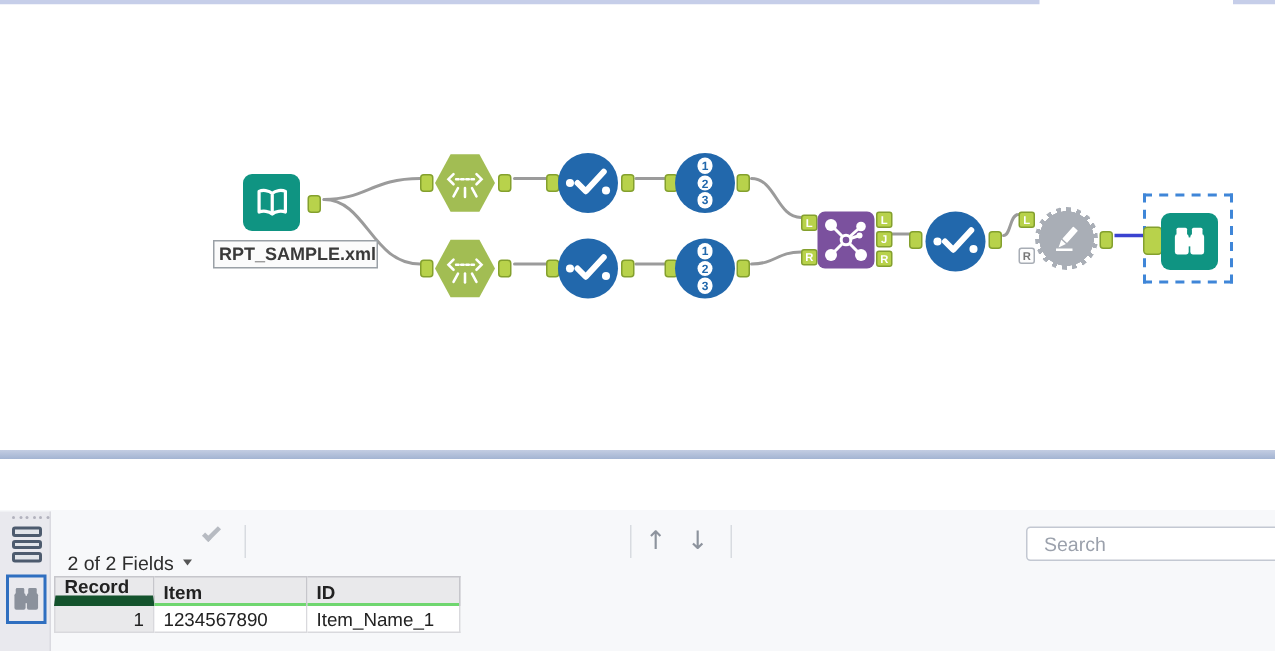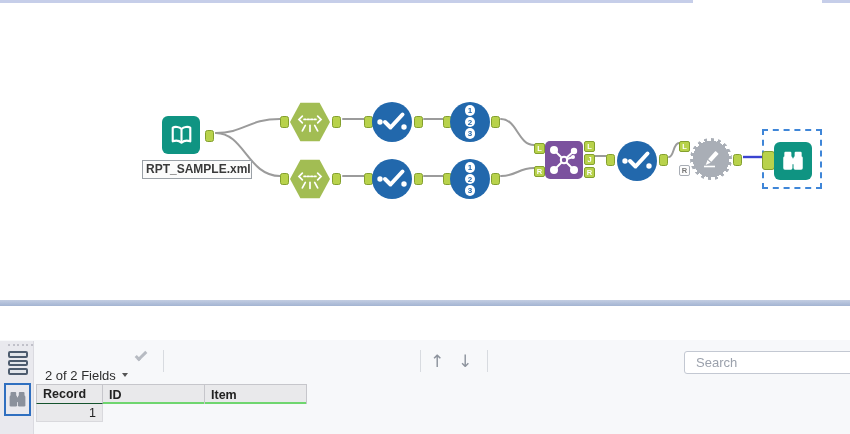--- a/index.html
+++ b/index.html
@@ -64,21 +64,21 @@
   .searchbox { position:absolute; left:684px; top:351px; width:172px; height:23px;
             background:#fff; border:1px solid #c3c8d2; border-radius:3px;
             display:flex; align-items:center; padding:0 6px; gap:5px; }
   .searchbox input { border:none; outline:none; flex:1; font-size:13px; color:#444;
             font-family:"Liberation Sans", sans-serif; background:transparent; }
   .searchbox input::placeholder { color:#9ba1ac; }
   
   .grid { position:absolute; left:36px; top:384px; font-size:12.5px; }
   .trh, .trd { display:flex; }
   .th { height:20px; background:#e9e9eb; border-top:1px solid #c6c6cb; border-right:1px solid #c6c6cb;
-        border-bottom:1px solid #14532d; font-weight:bold; color:#222; padding-left:6px;
+        border-bottom:7px solid #14532d; font-weight:bold; color:#222; padding-left:6px;
         display:flex; align-items:center; position:relative; }
   .th:first-child { border-left:1px solid #c6c6cb; }
   .th.sorted { border-bottom:none; }
   .th.sorted::after { content:''; position:absolute; left:0; right:0; bottom:0; height:2.5px; background:#6fd66f; }
   .td { height:18px; background:#fff; border-right:1px solid #d9d9dd; border-bottom:1px solid #d9d9dd;
         color:#222; padding-left:6px; display:flex; align-items:center; }
   .td.rec { background:#e9e9eb; justify-content:flex-end; padding-right:6px; padding-left:0;
         border-left:1px solid #d9d9dd; }
   .w-rec { width:67px; } .w-id { width:102px; } .w-item { width:102px; }
 </style>
@@ -285,21 +285,23 @@
     <svg width="13" height="13" viewBox="0 0 14 14" fill="none" stroke="#9ba1ac" stroke-width="1.5">
       <circle cx="6" cy="6" r="4.3"></circle>
         <line x1="9.2" y1="9.2" x2="13" y2="13"></line>
     </svg>
     <input type="text" placeholder="Search" style="">
   </div>
 
   <div class="grid">
     <div class="trh">
       <div class="th w-rec">Record</div>
+      <div class="th w-item sorted">Item</div>
       <div class="th w-id sorted">ID</div>
-      <div class="th w-item sorted">Item</div>
     </div>
     <div class="trd">
       <div class="td w-rec rec">1</div>
+      <div class="td w-id">1234567890</div>
+      <div class="td w-item">Item_Name_1</div>
     </div>
   </div>
 
 </div>
 
 </body></html>

